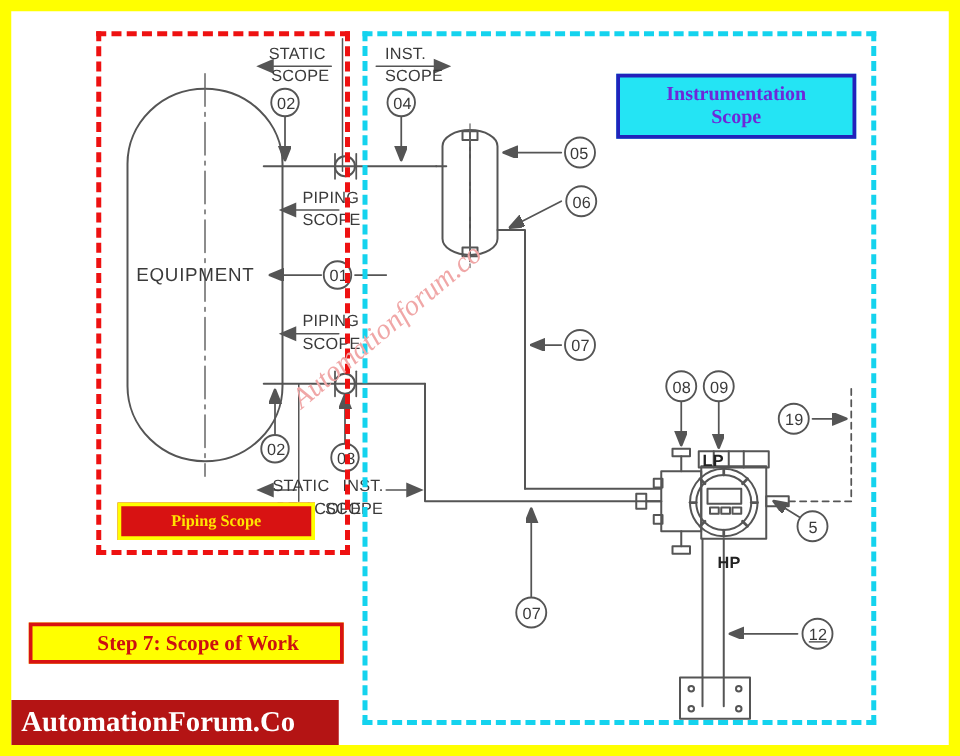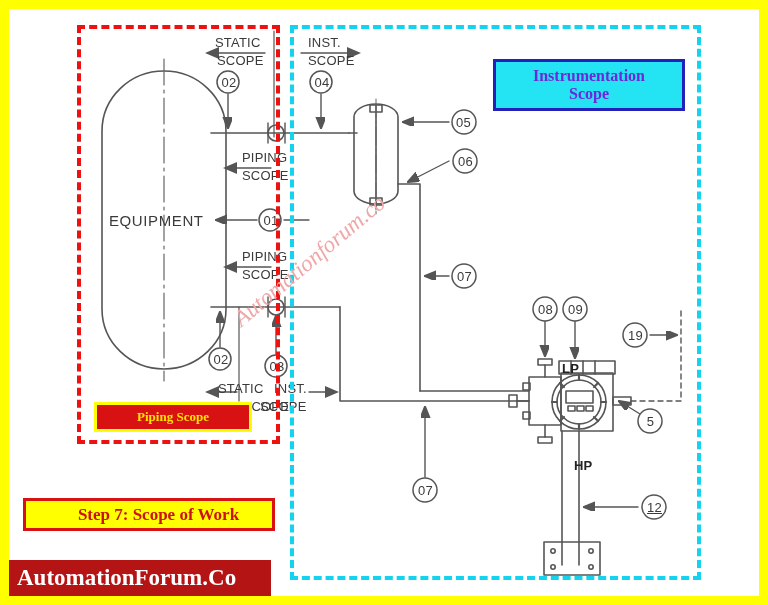--- a/index.html
+++ b/index.html
@@ -342,21 +342,21 @@
   <div class="dtext" style="left:233px; top:240px;">PIPING</div>
   <div class="dtext" style="left:233px; top:258px;">SCOPE</div>
 
   <div class="dtext" style="left:209px; top:372px;">STATIC</div>
   <div class="dtext" style="left:212px; top:390px;">PE SCOPE</div>
 
   <div class="dtext" style="left:265px; top:372px;">INST.</div>
   <div class="dtext" style="left:251px; top:390px;">SCOPE</div>
 
   <div class="dtext bold" style="left:512px; top:352px;">LP</div>
-  <div class="dtext bold" style="left:524px; top:433px;margin-top:16px;">HP</div>
+  <div class="dtext bold" style="left:524px; top:433px;">HP</div>
 
   <div class="scope-box" id="piping-scope-boundary"></div>
   <div class="scope-box" id="inst-scope-boundary"></div>
 
   <div id="watermark">Automationforum.co</div>
 
   <div class="plate" id="inst-scope-title">Instrumentation Scope</div>
   <div class="plate" id="piping-scope-title">Piping Scope</div>
   <div class="plate" id="step-title">Step 7: Scope of Work</div>
   <div class="plate" id="site-banner">AutomationForum.Co</div>

